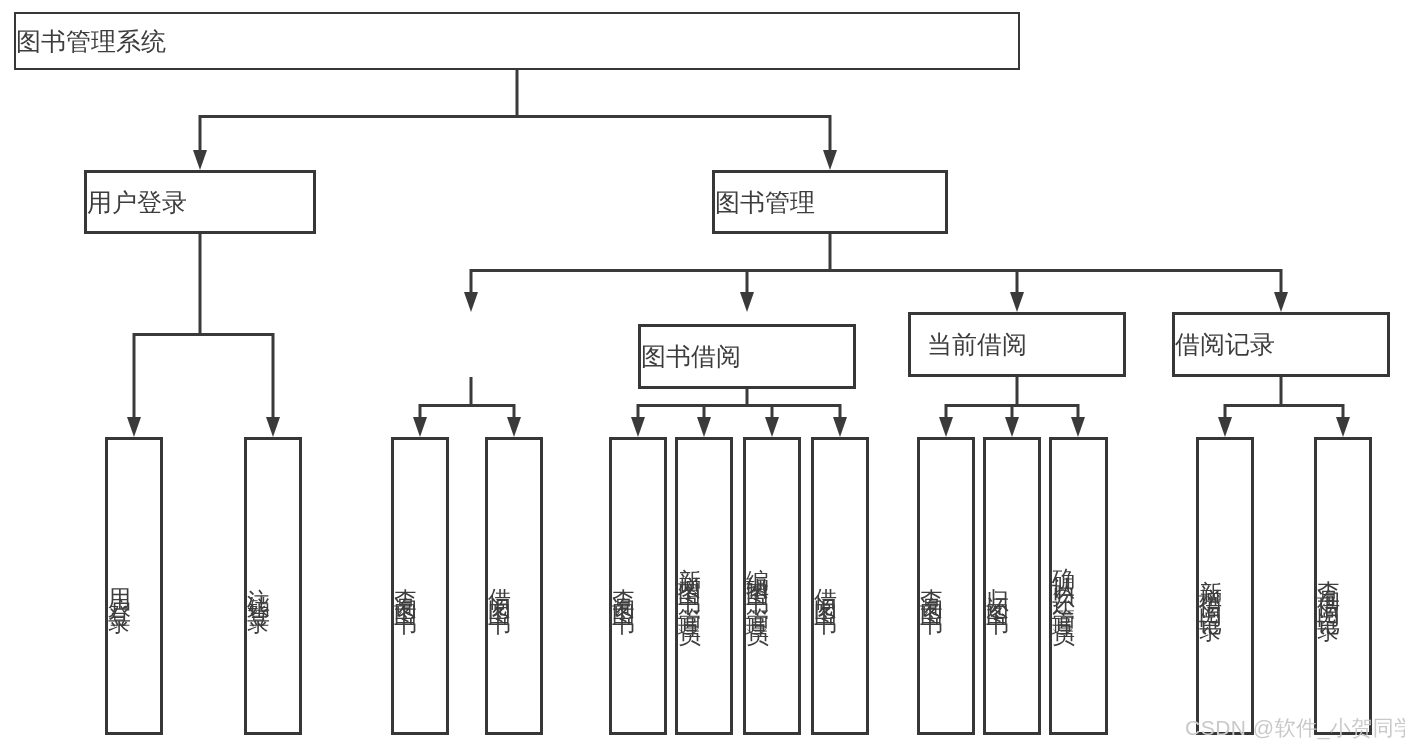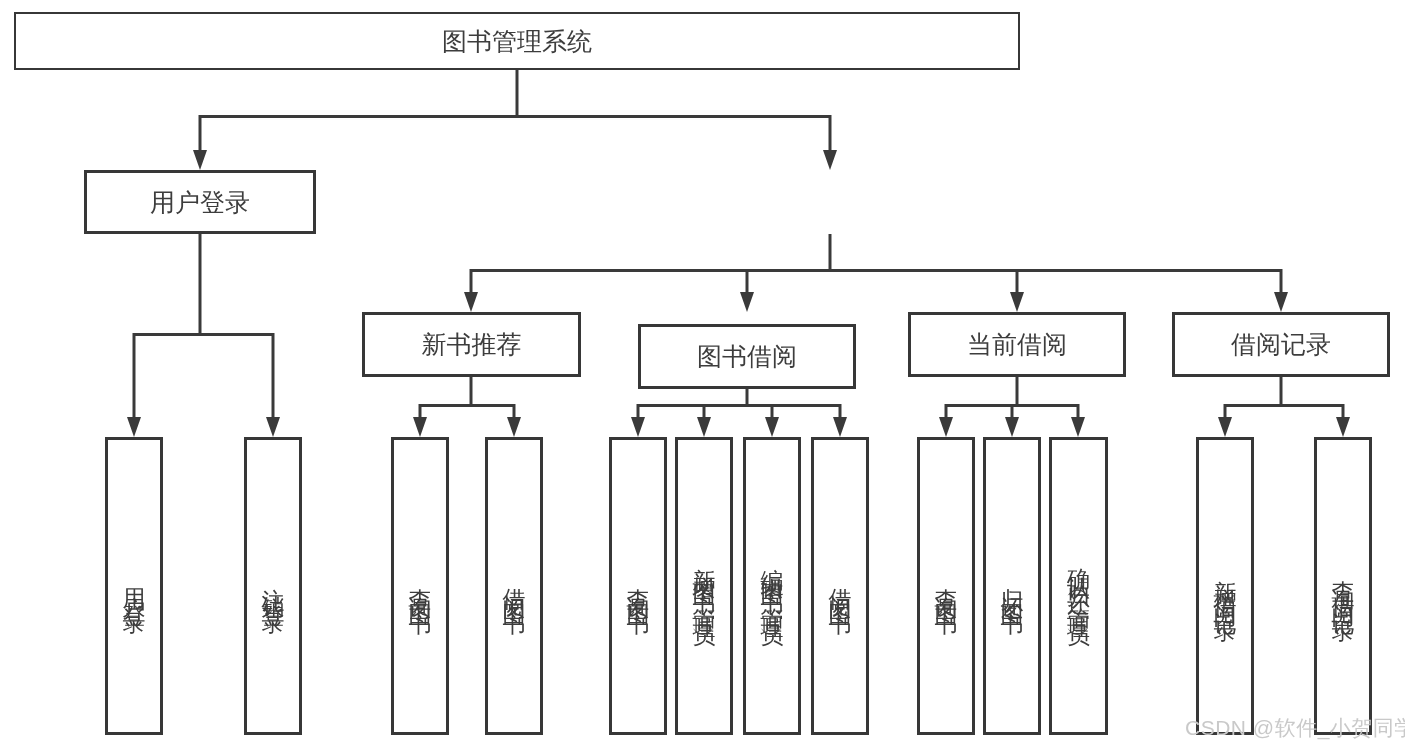--- a/index.html
+++ b/index.html
@@ -24,21 +24,21 @@
   .connectors line { stroke: #3a3a3a; stroke-width: 3; }
   .connectors polygon { fill: #3a3a3a; }
   .node {
     position: absolute;
     box-sizing: border-box;
     background: #ffffff;
     border: 3px solid #373737;
     color: #3d3d3d;
     display: flex;
     align-items: center;
-    justify-content: center;
+    justify-content: flex-start;
   }
   .node-root {
     border-width: 2.5px;
     font-size: 25px;
   }
   .node-h {
     font-size: 25px;
     white-space: nowrap;
   }
   .node-v {
@@ -127,28 +127,28 @@
     <polygon points="1343,437 1336,417 1350,417"></polygon>
   </svg>
 
   <div class="node node-root" style="left:14px; top:12px; width:1006px; height:58px;">
     <span>图书管理系统</span>
   </div>
 
   <div class="node node-h" style="left:84px; top:170px; width:232px; height:64px;">
     <span>用户登录</span>
   </div>
+  <div class="node node-h" style="left:712px; top:170px; width:236px; height:64px;">
+    <span>图书管理</span>
+  </div>
 
-  <div class="node node-h" style="left:362px; top:312px; width:219px; height:65px;">
-    <span>新书推荐</span>
-  </div>
   <div class="node node-h" style="left:638px; top:324px; width:218px; height:65px;">
     <span>图书借阅</span>
   </div>
-  <div class="node node-h" style="left:908px; top:312px; width:218px; height:65px;">
+  <div class="node node-h" style="left:908px; top:312px; width:218px; height:65px;padding-left:16px;">
     <span>当前借阅</span>
   </div>
   <div class="node node-h" style="left:1172px; top:312px; width:218px; height:65px;">
     <span>借阅记录</span>
   </div>
 
   <div class="node node-v" style="left:105px; top:437px; width:58px; height:298px;">
     <span class="vtext">用户登录</span>
   </div>
   <div class="node node-v" style="left:244px; top:437px; width:58px; height:298px;">

